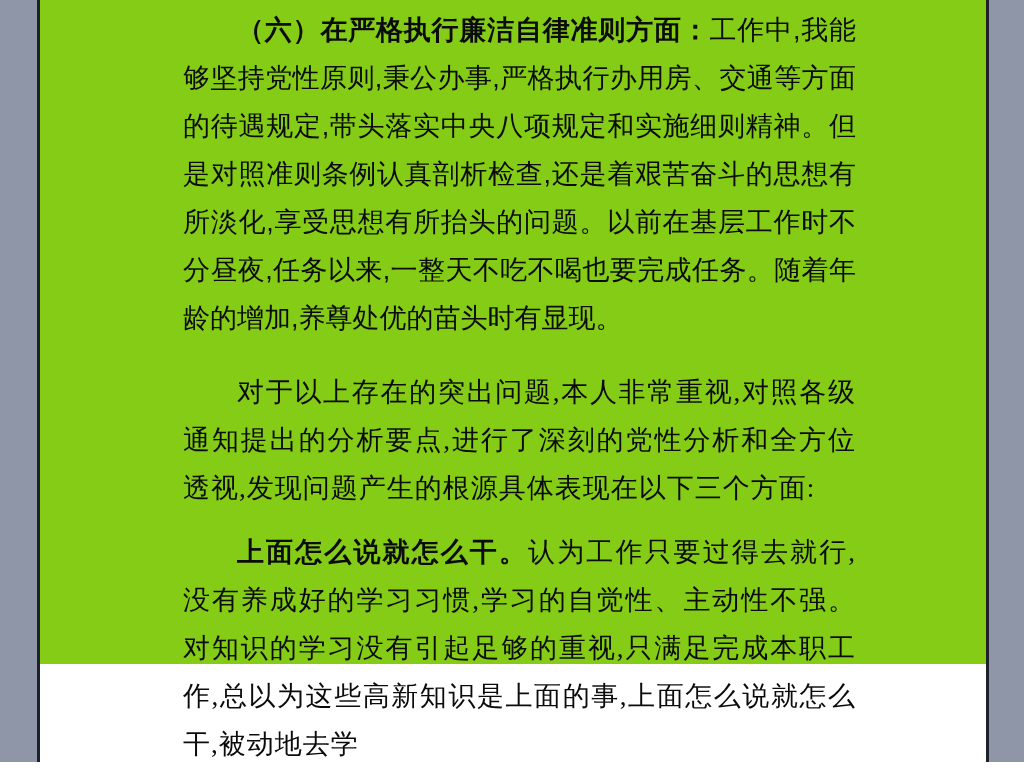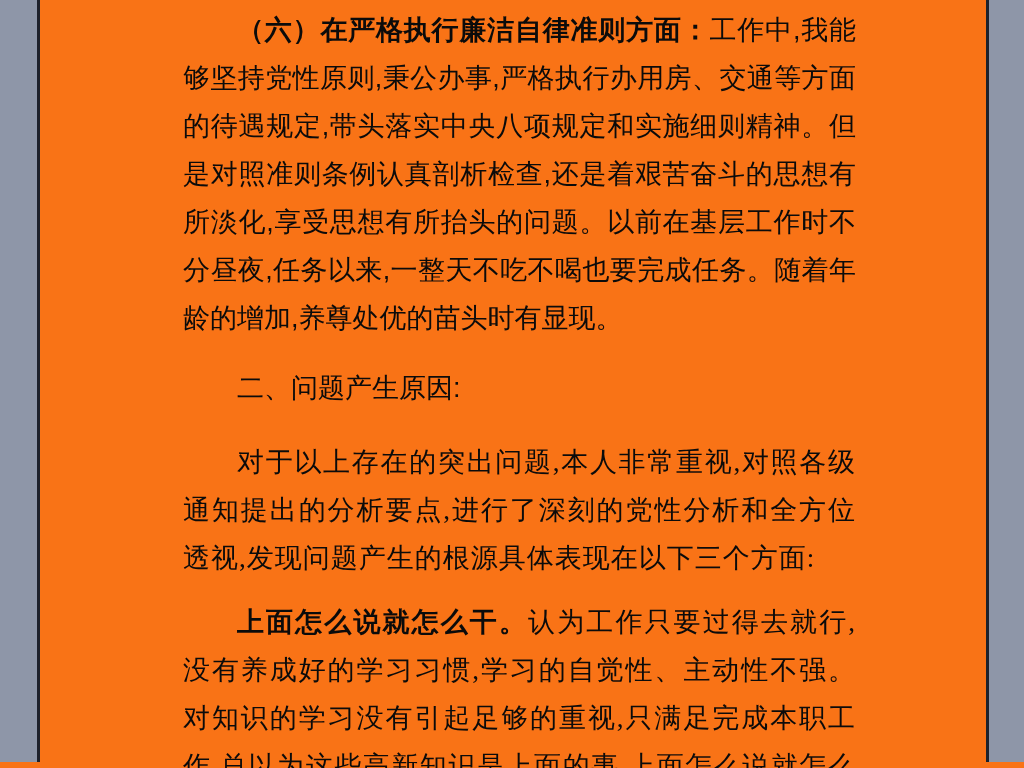--- a/index.html
+++ b/index.html
@@ -7,22 +7,22 @@
     padding: 0;
     width: 1024px;
     height: 768px;
     background: #ffffff;
     overflow: hidden;
     font-family: "Liberation Sans", sans-serif;
   }
   .viewer {
     position: relative;
     width: 1024px;
-    height: 768px;
-    background: #f97316;
+    height: 664px;
+    background: #84cc16;
   }
   
   .gutter {
     position: absolute;
     top: 0;
     height: 762px;
     background: #8e96a8;
   }
   .gutter.left  { left: 0;  width: 37px; }
   .gutter.right { left: 989px; width: 35px; }
@@ -69,19 +69,18 @@
 
 <div class="viewer">
   <div class="gutter left"></div>
   <div class="gutter right"></div>
   <div class="page-edge left"></div>
   <div class="page-edge right"></div>
 
   <div class="doc-content">
     <p class="para hei"><b class="lead">（六）在严格执行廉洁自律准则方面：</b><span>工作中,我能够坚持党性原则,秉公办事,严格执行办用房、交通等方面的待遇规定,带头落实中央八项规定和实施细则精神。但是对照准则条例认真剖析检查,还是着艰苦奋斗的思想有所淡化,享受思想有所抬头的问题。以前在基层工作时不分昼夜,任务以来,一整天不吃不喝也要完成任务。随着年龄的增加,养尊处优的苗头时有显现。</span></p>
 
-    <p class="para hei heading">二、问题产生原因:</p>
 
     <p class="para fs cause-intro">对于以上存在的突出问题,本人非常重视,对照各级通知提出的分析要点,进行了深刻的党性分析和全方位透视,发现问题产生的根源具体表现在以下三个方面:</p>
 
     <p class="para fs cause-1"><b class="lead">上面怎么说就怎么干。</b><span>认为工作只要过得去就行,没有养成好的学习习惯,学习的自觉性、主动性不强。对知识的学习没有引起足够的重视,只满足完成本职工作,总以为这些高新知识是上面的事,上面怎么说就怎么干,被动地去学</span></p>
   </div>
 </div>
 
 </body></html>

